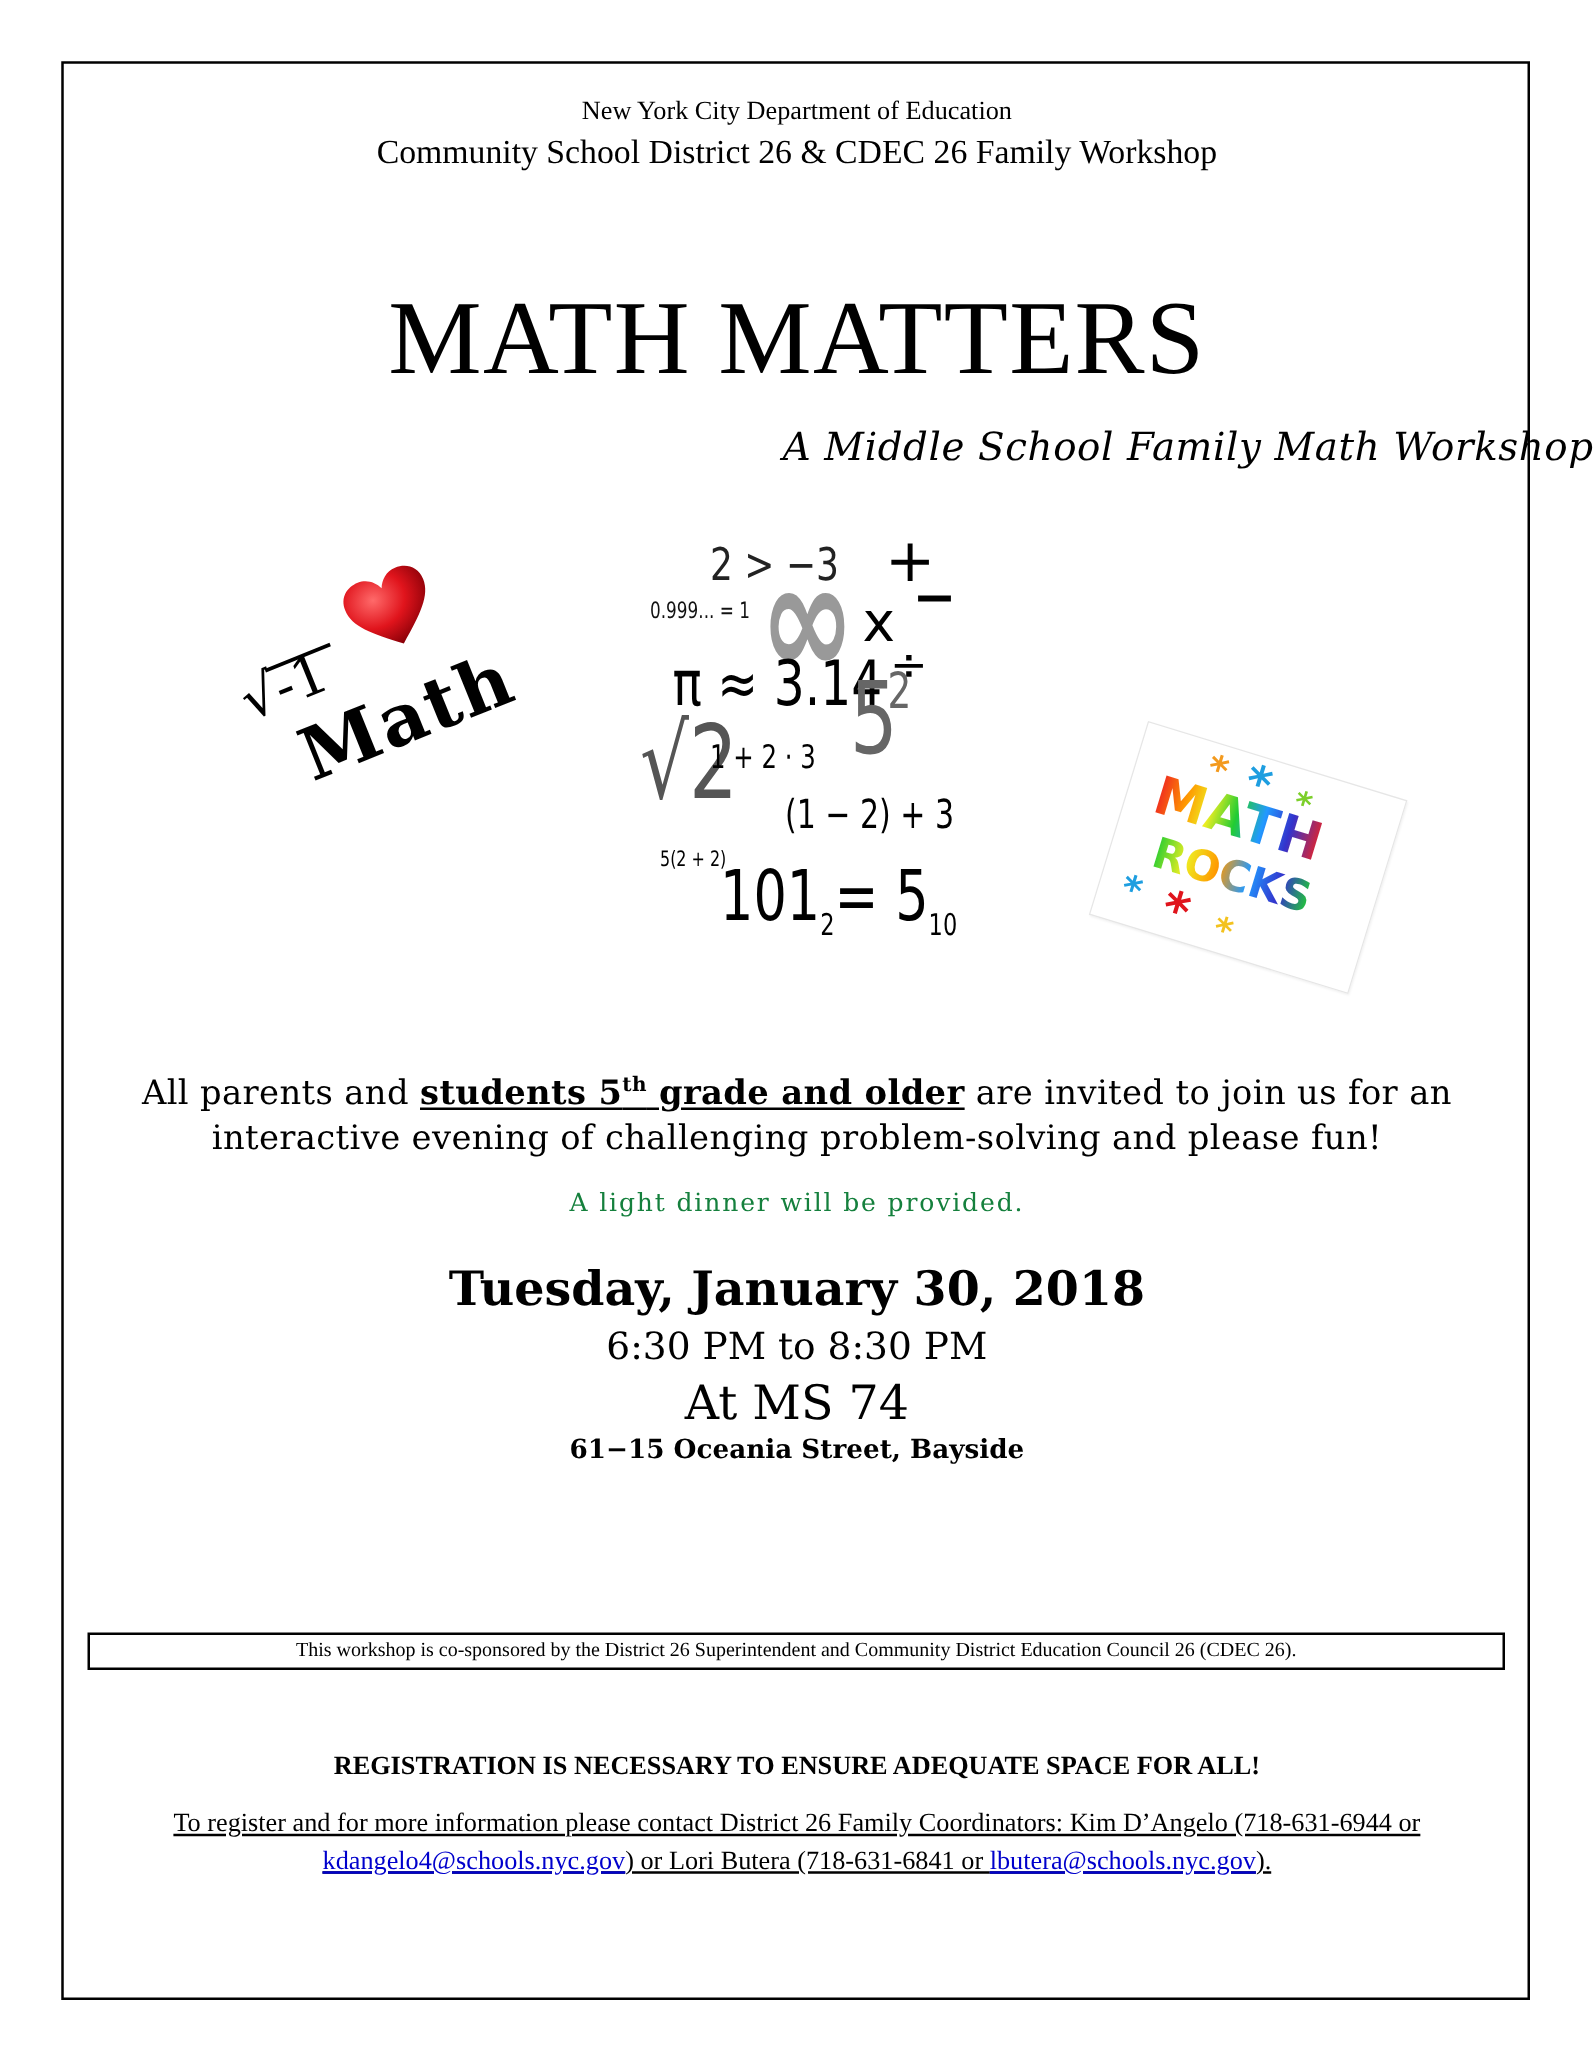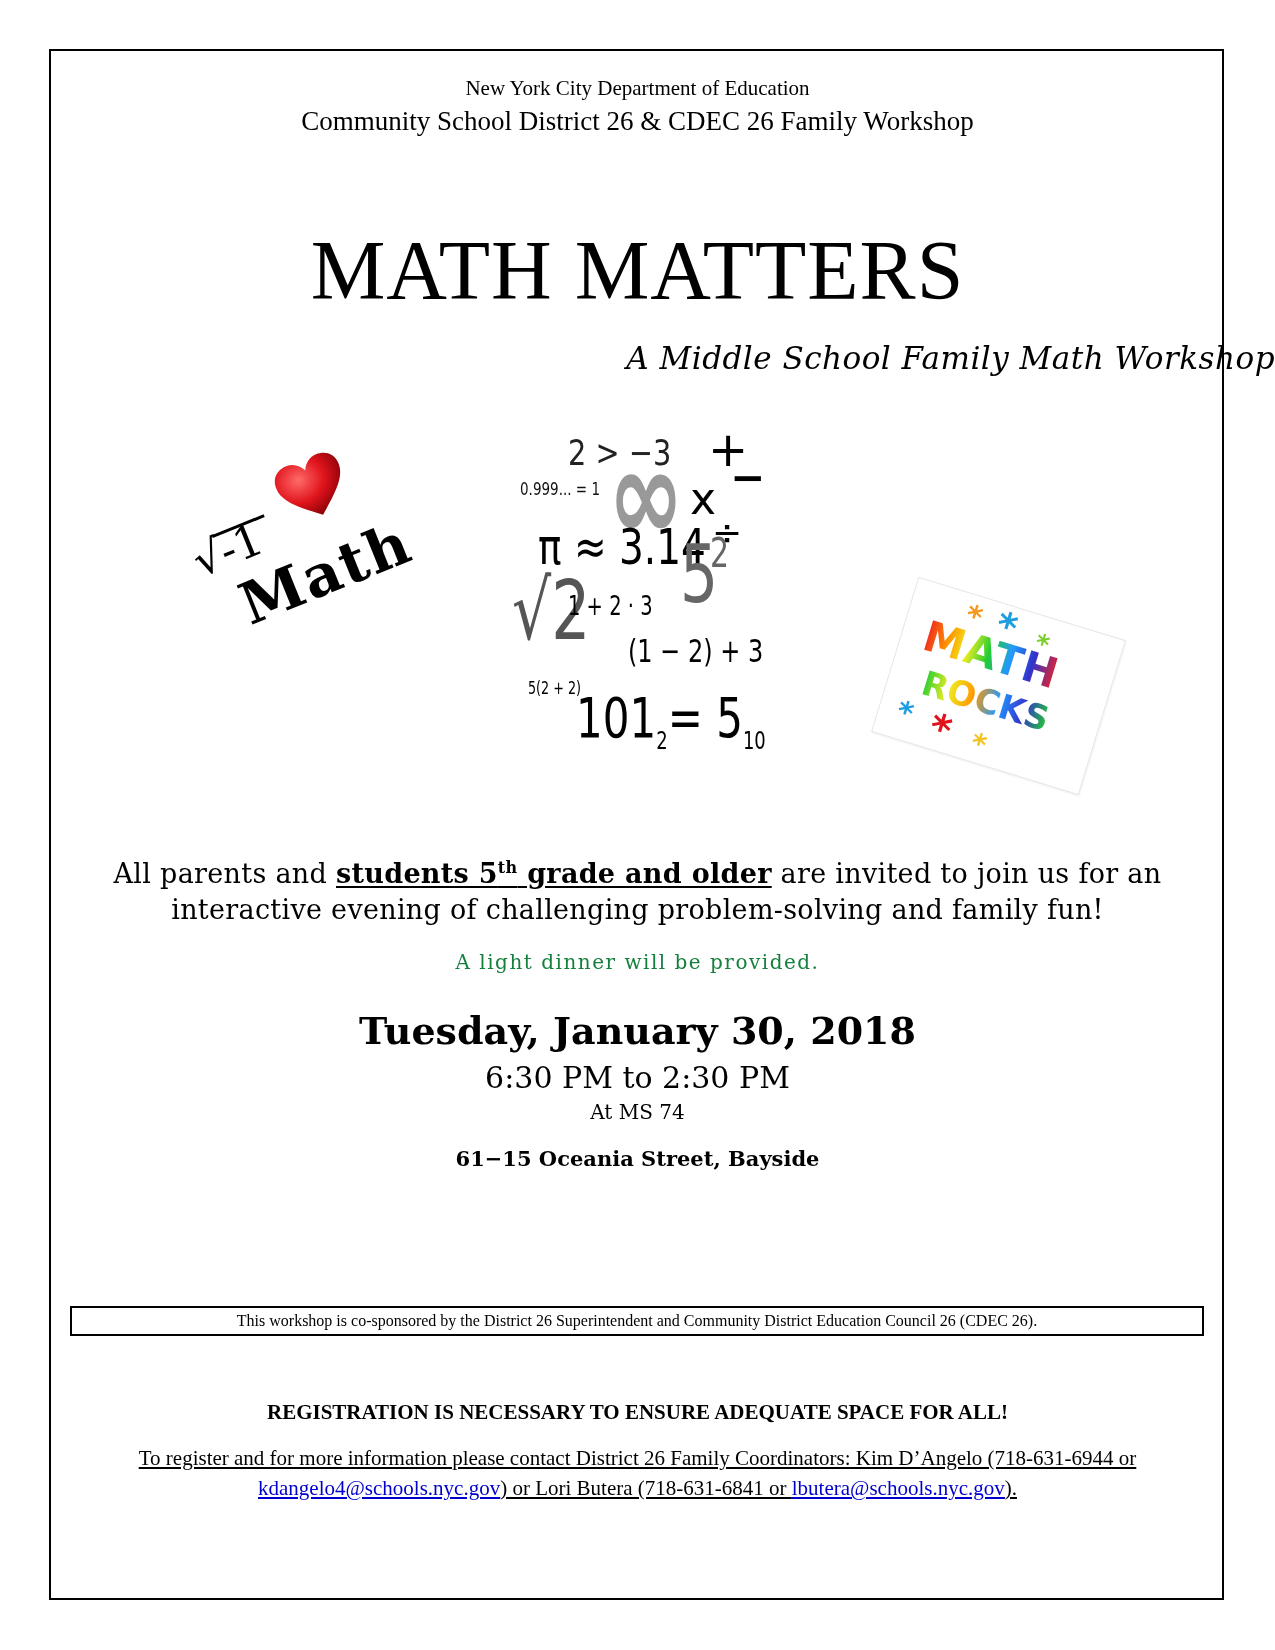--- a/index.html
+++ b/index.html
@@ -56,21 +56,21 @@
     background: linear-gradient(90deg, #2c3 0%, #ee2 20%, #f90 40%, #29f 60%, #33c 80%, #2c3 100%);
     -webkit-background-clip: text; background-clip: text; color: transparent; }
   .sticker-rocks .ast { position: absolute; font-family: "DejaVu Sans", sans-serif; font-weight: bold; line-height: 1; }
 
   #invite { top: 850px; font-size: 27px; line-height: 36px; letter-spacing: 0.3px; }
   #invite .emph { font-weight: bold; text-decoration: underline; text-underline-offset: 3px; }
   #invite sup { font-size: 16px; margin-top: 28px; }
   #dinner { top: 950px; font-size: 20px; color: #15803d; letter-spacing: 1.5px; font-family: "DejaVu Serif", serif; }
   #date { top: 1008px; font-size: 38px; font-weight: bold; font-family: "DejaVu Serif", serif; }
   #time { top: 1060px; font-size: 30px; font-family: "DejaVu Serif", serif; }
-  #venue { top: 1100px; font-size: 20px; font-family: "DejaVu Serif", serif; }
+  #venue { top: 1100px; font-size: 38px; font-family: "DejaVu Serif", serif; }
   #address { top: 1146px; font-size: 21px; font-weight: bold; font-family: "DejaVu Serif", serif; }
 
   .sponsor-box { position: absolute; left: 70px; top: 1306px; width: 1134px; height: 30px; border: 2px solid #000; box-sizing: border-box;
     text-align: center; font-family: "Liberation Serif", serif; font-size: 16px; line-height: 26px; }
   #reg { top: 1400px; font-size: 21px; font-weight: bold; font-family: "Liberation Serif", serif; }
   #contact { top: 1443px; font-size: 21px; line-height: 30px; font-family: "Liberation Serif", serif; text-decoration: underline; }
   #contact a { color: #0000cc; text-decoration: underline; }
 </style>
 </head>
 <body>
@@ -125,27 +125,27 @@
   <span class="ast" style="left:130px;top:14px;font-size:26px;color:#7ccf2a;">*</span>
   <div class="mth">MATH</div>
   <div class="rks">ROCKS</div>
   <span class="ast" style="left:18px;top:118px;font-size:30px;color:#1e9ee0;">*</span>
   <span class="ast" style="left:54px;top:118px;font-size:40px;color:#e0141c;">*</span>
   <span class="ast" style="left:98px;top:128px;font-size:28px;color:#f3c21e;">*</span>
 </div>
 
 <div id="invite" class="abs serif2">
   <div><span>All parents and </span><span class="emph"><span>students 5</span><sup>th</sup><span> grade and older</span></span><span> are invited to join us for an</span></div>
-  <div>interactive evening of challenging problem-solving and family fun!</div>
+  <div>interactive evening of challenging problem-solving and please fun!</div>
 </div>
 
 <div id="dinner" class="abs">A light dinner will be provided.</div>
 
 <div id="date" class="abs">Tuesday, January 30, 2018</div>
-<div id="time" class="abs">6:30 PM to 2:30 PM</div>
+<div id="time" class="abs">6:30 PM to 8:30 PM</div>
 <div id="venue" class="abs">At MS 74</div>
 <div id="address" class="abs">61−15 Oceania Street, Bayside</div>
 
 <div class="sponsor-box">
   <span>This workshop is co-sponsored by the District 26 Superintendent and Community District Education Council 26 (CDEC 26).</span>
 </div>
 
 <div id="reg" class="abs">REGISTRATION IS NECESSARY TO ENSURE ADEQUATE SPACE FOR ALL!</div>
 
 <div id="contact" class="abs">

